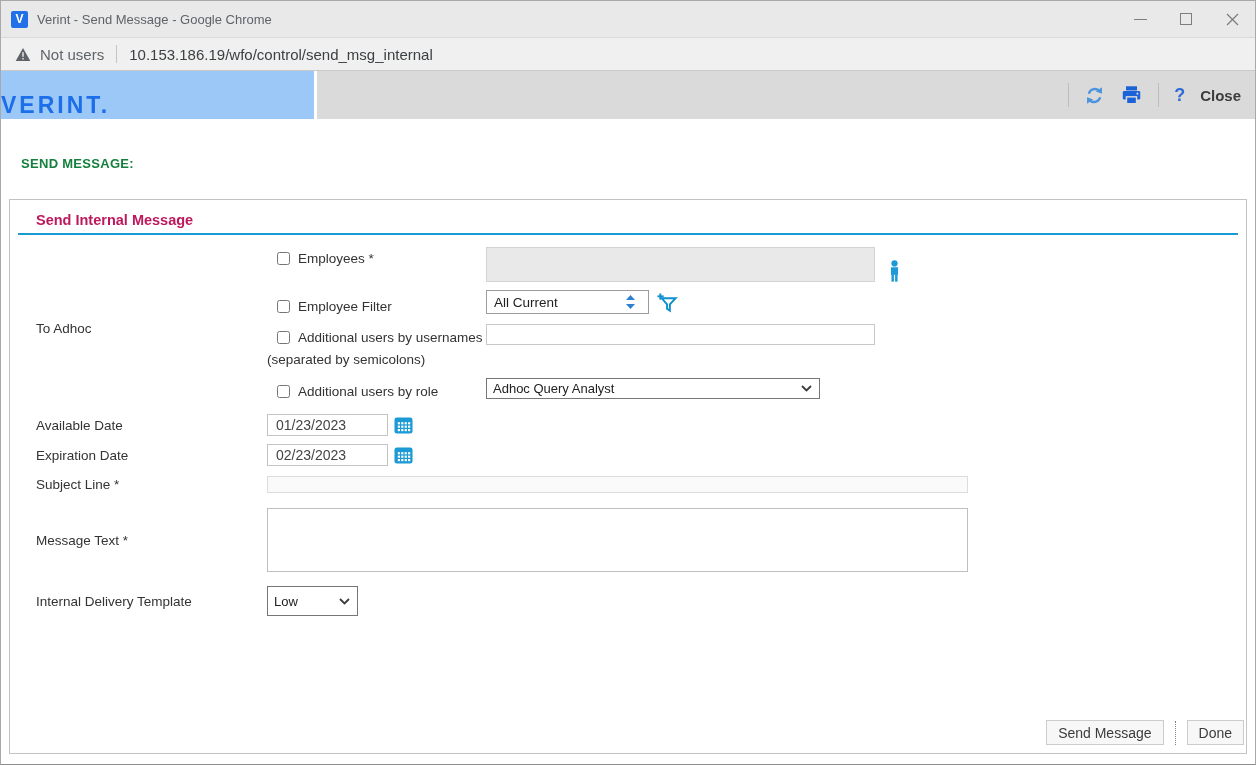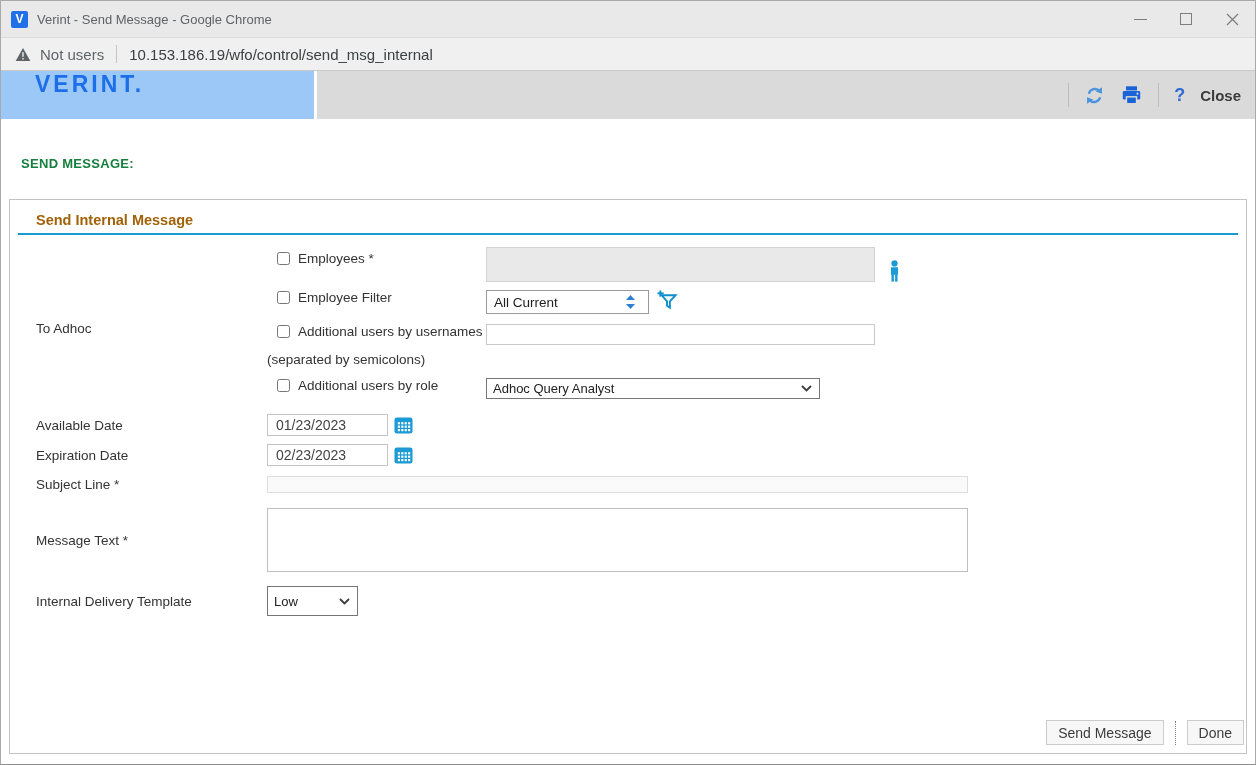--- a/index.html
+++ b/index.html
@@ -23,41 +23,41 @@
   
   .addressbar { height:34px; background:#F0F0F0; border-top:1px solid #DBDBDB; border-bottom:1px solid #C9C9C9;
                 display:flex; align-items:center; padding-left:14px; }
   .sec-label { font-size:15px; color:#5F6368; margin-left:9px; }
   .url-sep { width:1px; height:18px; background:#C4C4C4; margin:0 12px; }
   .url-text { font-size:15px; color:#3C4043; }
 
   
   .appheader { position:relative; height:48px; background:#fff; }
   .brand-band { position:absolute; left:0; top:0; width:313px; height:48px; background:#9CC8F8;
-                display:flex; align-items:flex-start; padding-left:34px; }
+                display:flex; align-items:flex-end; }
   .brand-text { font-size:23px; font-weight:800; letter-spacing:3px; color:#1D6FE9; }
   .gray-band { position:absolute; left:316px; right:0; top:0; height:48px; background:#DADADA;
                display:flex; align-items:center; justify-content:flex-end; padding-right:14px; gap:15px; }
   .hsep { width:1px; height:24px; background:#BDBDBD; }
   .help-q { font-size:18px; font-weight:bold; color:#2E6BD6; cursor:pointer; }
   .close-link { font-size:15px; font-weight:bold; color:#3B3B3B; cursor:pointer; }
 
   
   .page-title { margin:37px 0 0 20px; font-size:13px; font-weight:bold; color:#15803d; letter-spacing:.3px; }
 
   .panel { position:relative; margin:28px 8px 0 8px; height:555px; border:1px solid #C3C3C3; background:#fff; }
-  .panel-title { margin:12px 0 0 26px; font-size:14.5px; font-weight:bold; color:#a16207; }
+  .panel-title { margin:12px 0 0 26px; font-size:14.5px; font-weight:bold; color:#be185d; }
   .panel-rule { margin:5px 8px 0 8px; height:2px; background:#189AD3; }
 
   label, .lbl { font-size:13.5px; color:#333; }
 
   .towhom-group { position:relative; margin-top:12px; }
   .towhom-label { position:absolute; left:26px; top:74px; }
   .towhom-rows { margin-left:257px; }
-  .chk-row { display:flex; align-items:flex-start; }
+  .chk-row { display:flex; align-items:flex-end; }
   .chk-row.top-align { align-items:flex-start; }
   .chk-cell { width:219px; display:flex; align-items:center; gap:8px; padding-left:10px; flex-shrink:0; }
   .chk-row.top-align .chk-cell { padding-top:4px; }
   input[type="checkbox"] { width:13px; height:13px; margin:0; cursor:pointer; }
 
   .emp-input { width:389px; height:35px; background:#E9E9E9; border:1px solid #D3D3D3; }
   .field-cell { display:flex; align-items:flex-end; gap:13px; }
 
   .filter-box { width:163px; height:24px; border:1px solid #9B9B9B; background:#fff; display:flex;
                 align-items:center; justify-content:space-between; padding:0 13px 0 7px; cursor:pointer; }

